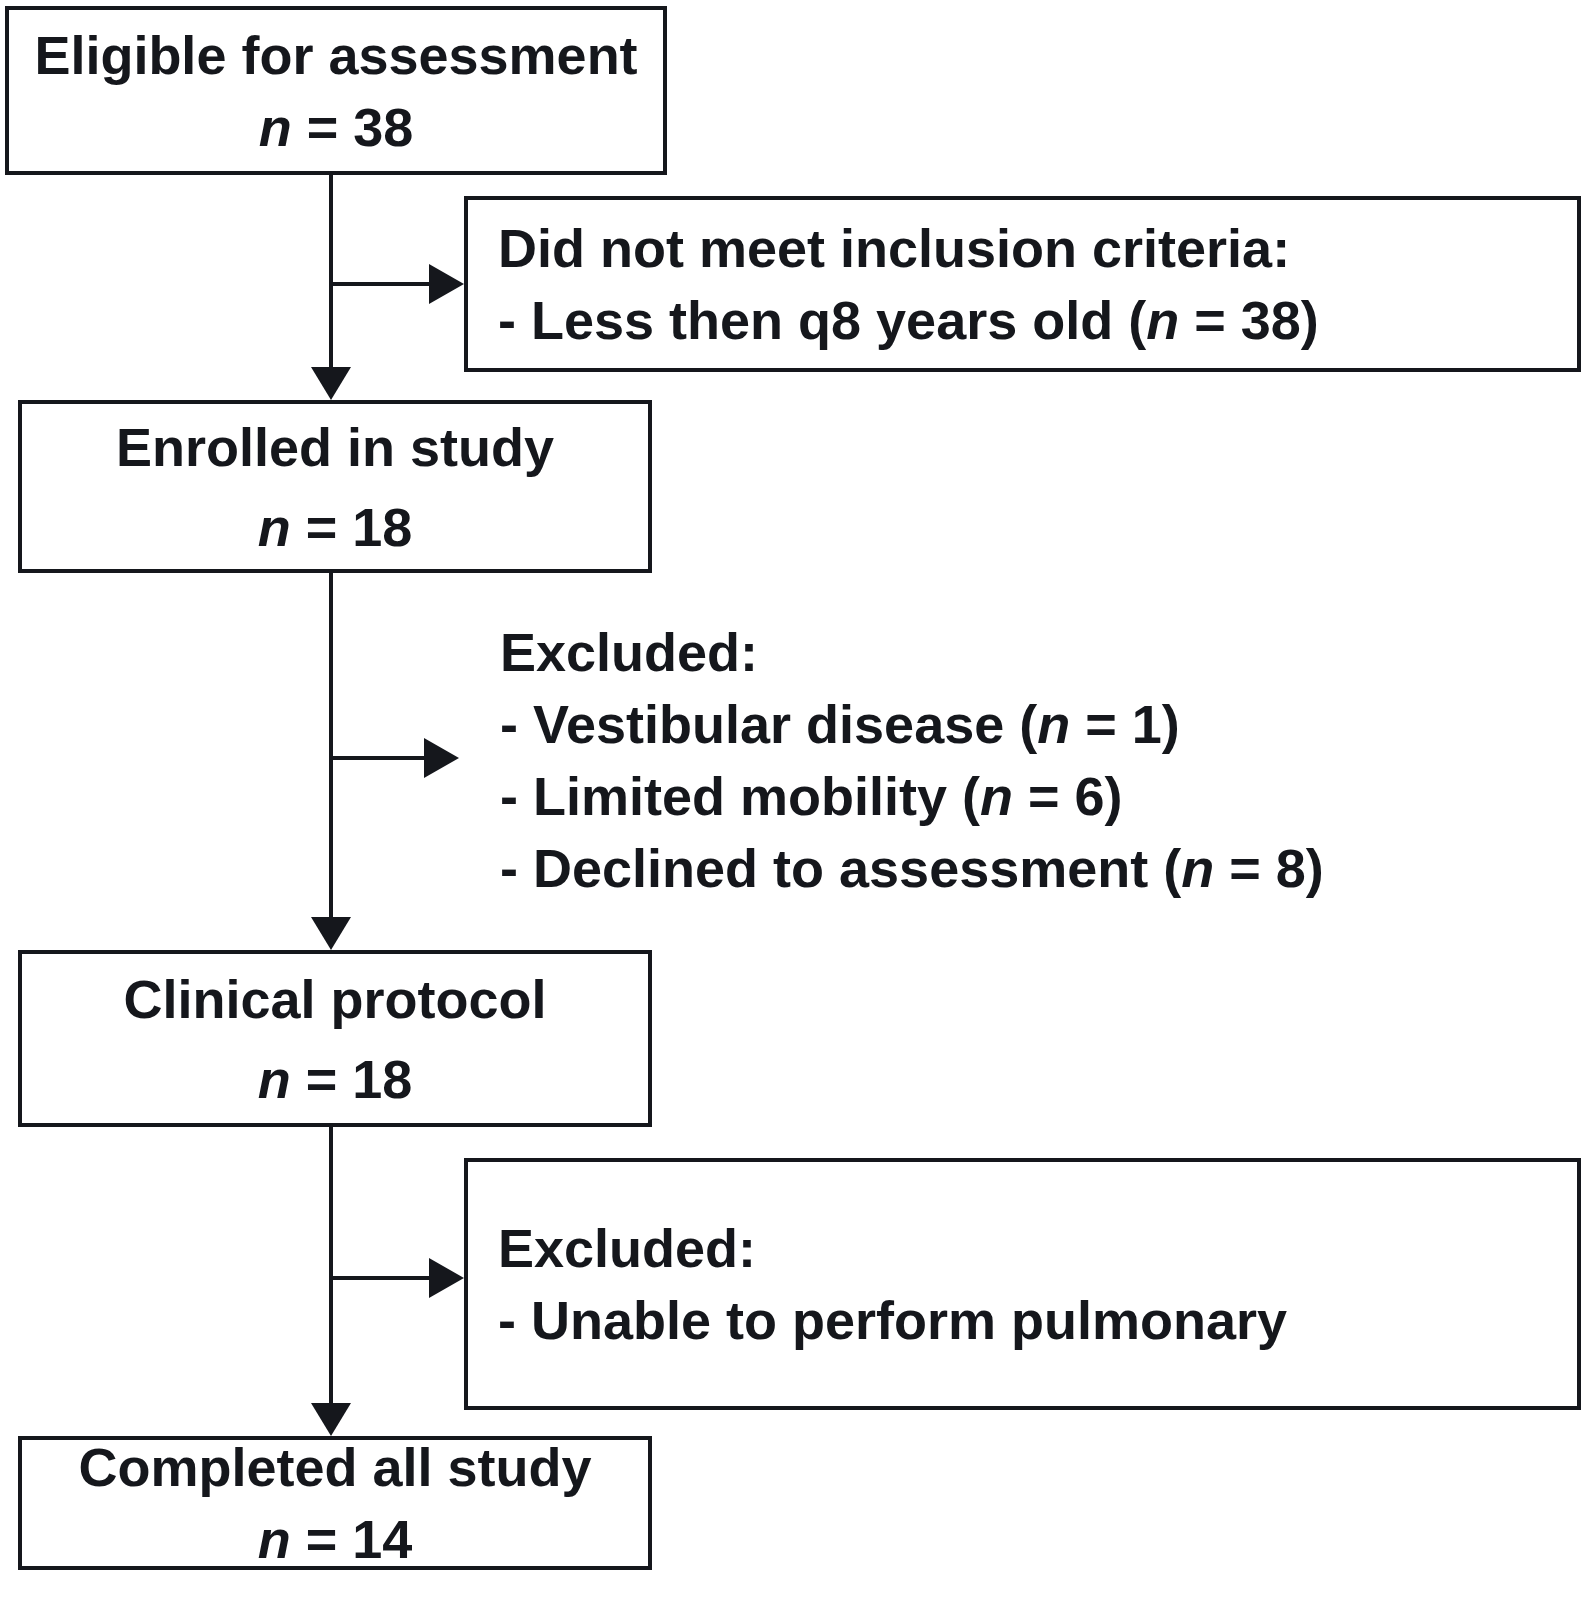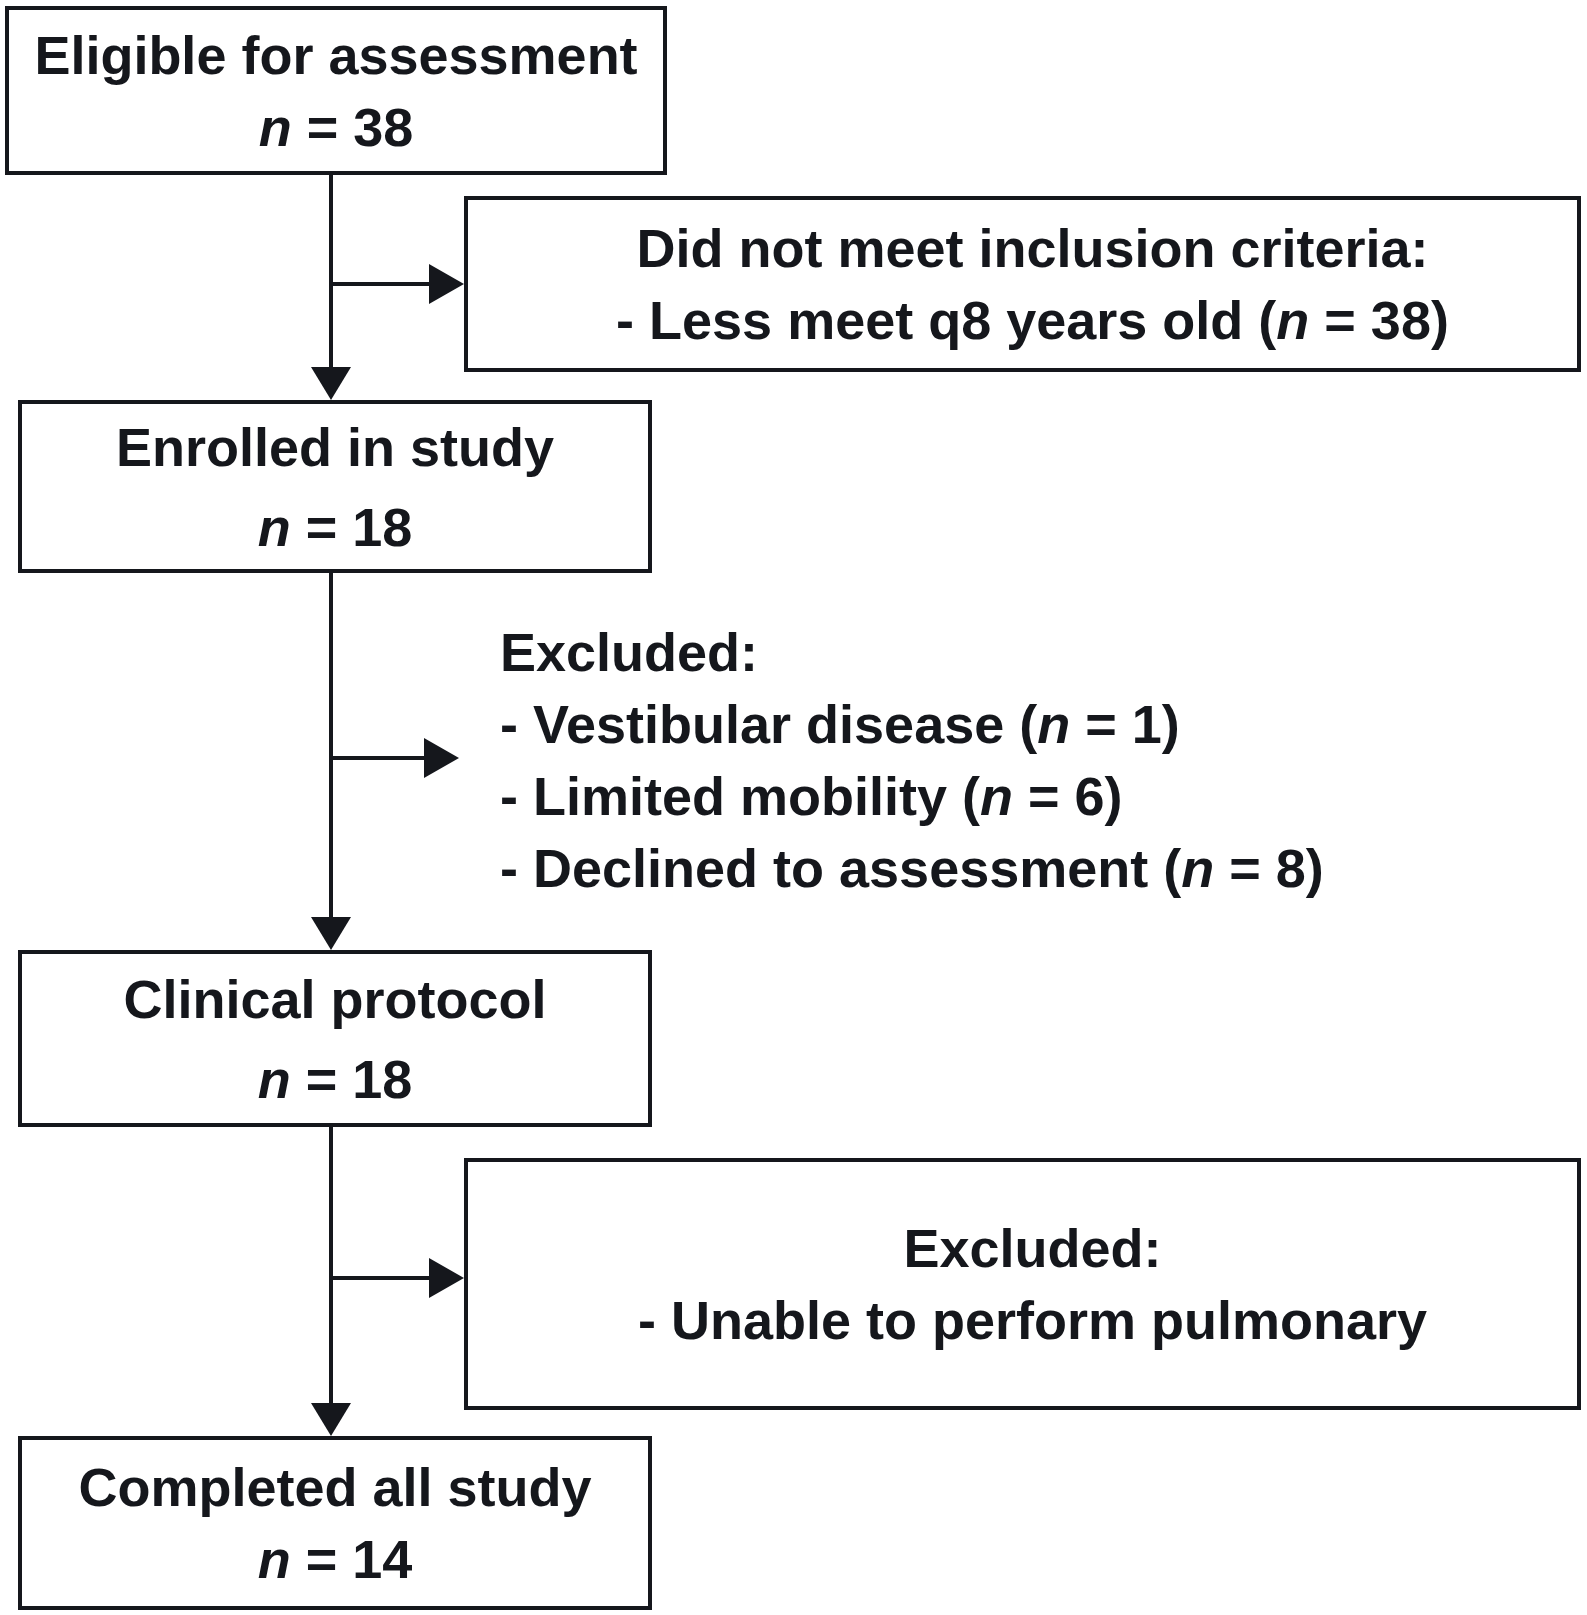--- a/index.html
+++ b/index.html
@@ -19,21 +19,21 @@
   .fbox {
     position: absolute;
     box-sizing: border-box;
     border: 4px solid var(--ink);
     background: #ffffff;
     display: flex;
     flex-direction: column;
     justify-content: center;
   }
   .fbox.centered { align-items: center; text-align: center; }
-  .fbox.leftal   { align-items: center; text-align: left; padding-left: 30px; padding-right: 10px; }
+  .fbox.leftal   { align-items: flex-start; text-align: left; padding-left: 30px; padding-right: 10px; }
   .tblock { position: absolute; text-align: left; }
   .vline, .hline { position: absolute; background: var(--ink); }
   .ah-down {
     position: absolute; width: 0; height: 0;
     border-left: 20px solid transparent;
     border-right: 20px solid transparent;
     border-top: 33px solid var(--ink);
   }
   .ah-right {
     position: absolute; width: 0; height: 0;
@@ -66,21 +66,21 @@
   <div class="hline" style="left:331px; top:1276px; width:101px; height:4px;"></div>
   <div class="ah-right" style="left:429px; top:1258px;"></div>
 
   <div class="fbox centered" style="left:5px; top:6px; width:662px; height:169px;">
     <div><span>Eligible for assessment</span></div>
     <div><span class="italic">n</span><span> = 38</span></div>
   </div>
 
   <div class="fbox leftal" style="left:464px; top:196px; width:1117px; height:176px;">
     <div><span>Did not meet inclusion criteria:</span></div>
-    <div><span>- Less meet q8 years old (</span><span class="italic">n</span><span> = 38)</span></div>
+    <div><span>- Less then q8 years old (</span><span class="italic">n</span><span> = 38)</span></div>
   </div>
 
   <div class="fbox centered" style="left:18px; top:400px; width:634px; height:173px;gap:8px;">
     <div><span>Enrolled in study</span></div>
     <div><span class="italic">n</span><span> = 18</span></div>
   </div>
 
   <div class="tblock" style="left:500px; top:616px; width:960px;">
     <div><span>Excluded:</span></div>
     <div><span>- Vestibular disease (</span><span class="italic">n</span><span> = 1)</span></div>
@@ -91,18 +91,18 @@
   <div class="fbox centered" style="left:18px; top:950px; width:634px; height:177px;gap:8px;">
     <div><span>Clinical protocol</span></div>
     <div><span class="italic">n</span><span> = 18</span></div>
   </div>
 
   <div class="fbox leftal" style="left:464px; top:1158px; width:1117px; height:252px;">
     <div><span>Excluded:</span></div>
     <div><span>- Unable to perform pulmonary</span></div>
   </div>
 
-  <div class="fbox centered" style="left:18px; top:1436px; width:634px; height:174px;">
+  <div class="fbox centered" style="left:18px; top:1436px; width:634px; height:134px;">
     <div><span>Completed all study</span></div>
     <div><span class="italic">n</span><span> = 14</span></div>
   </div>
 
 </div>
 
 </body></html>

